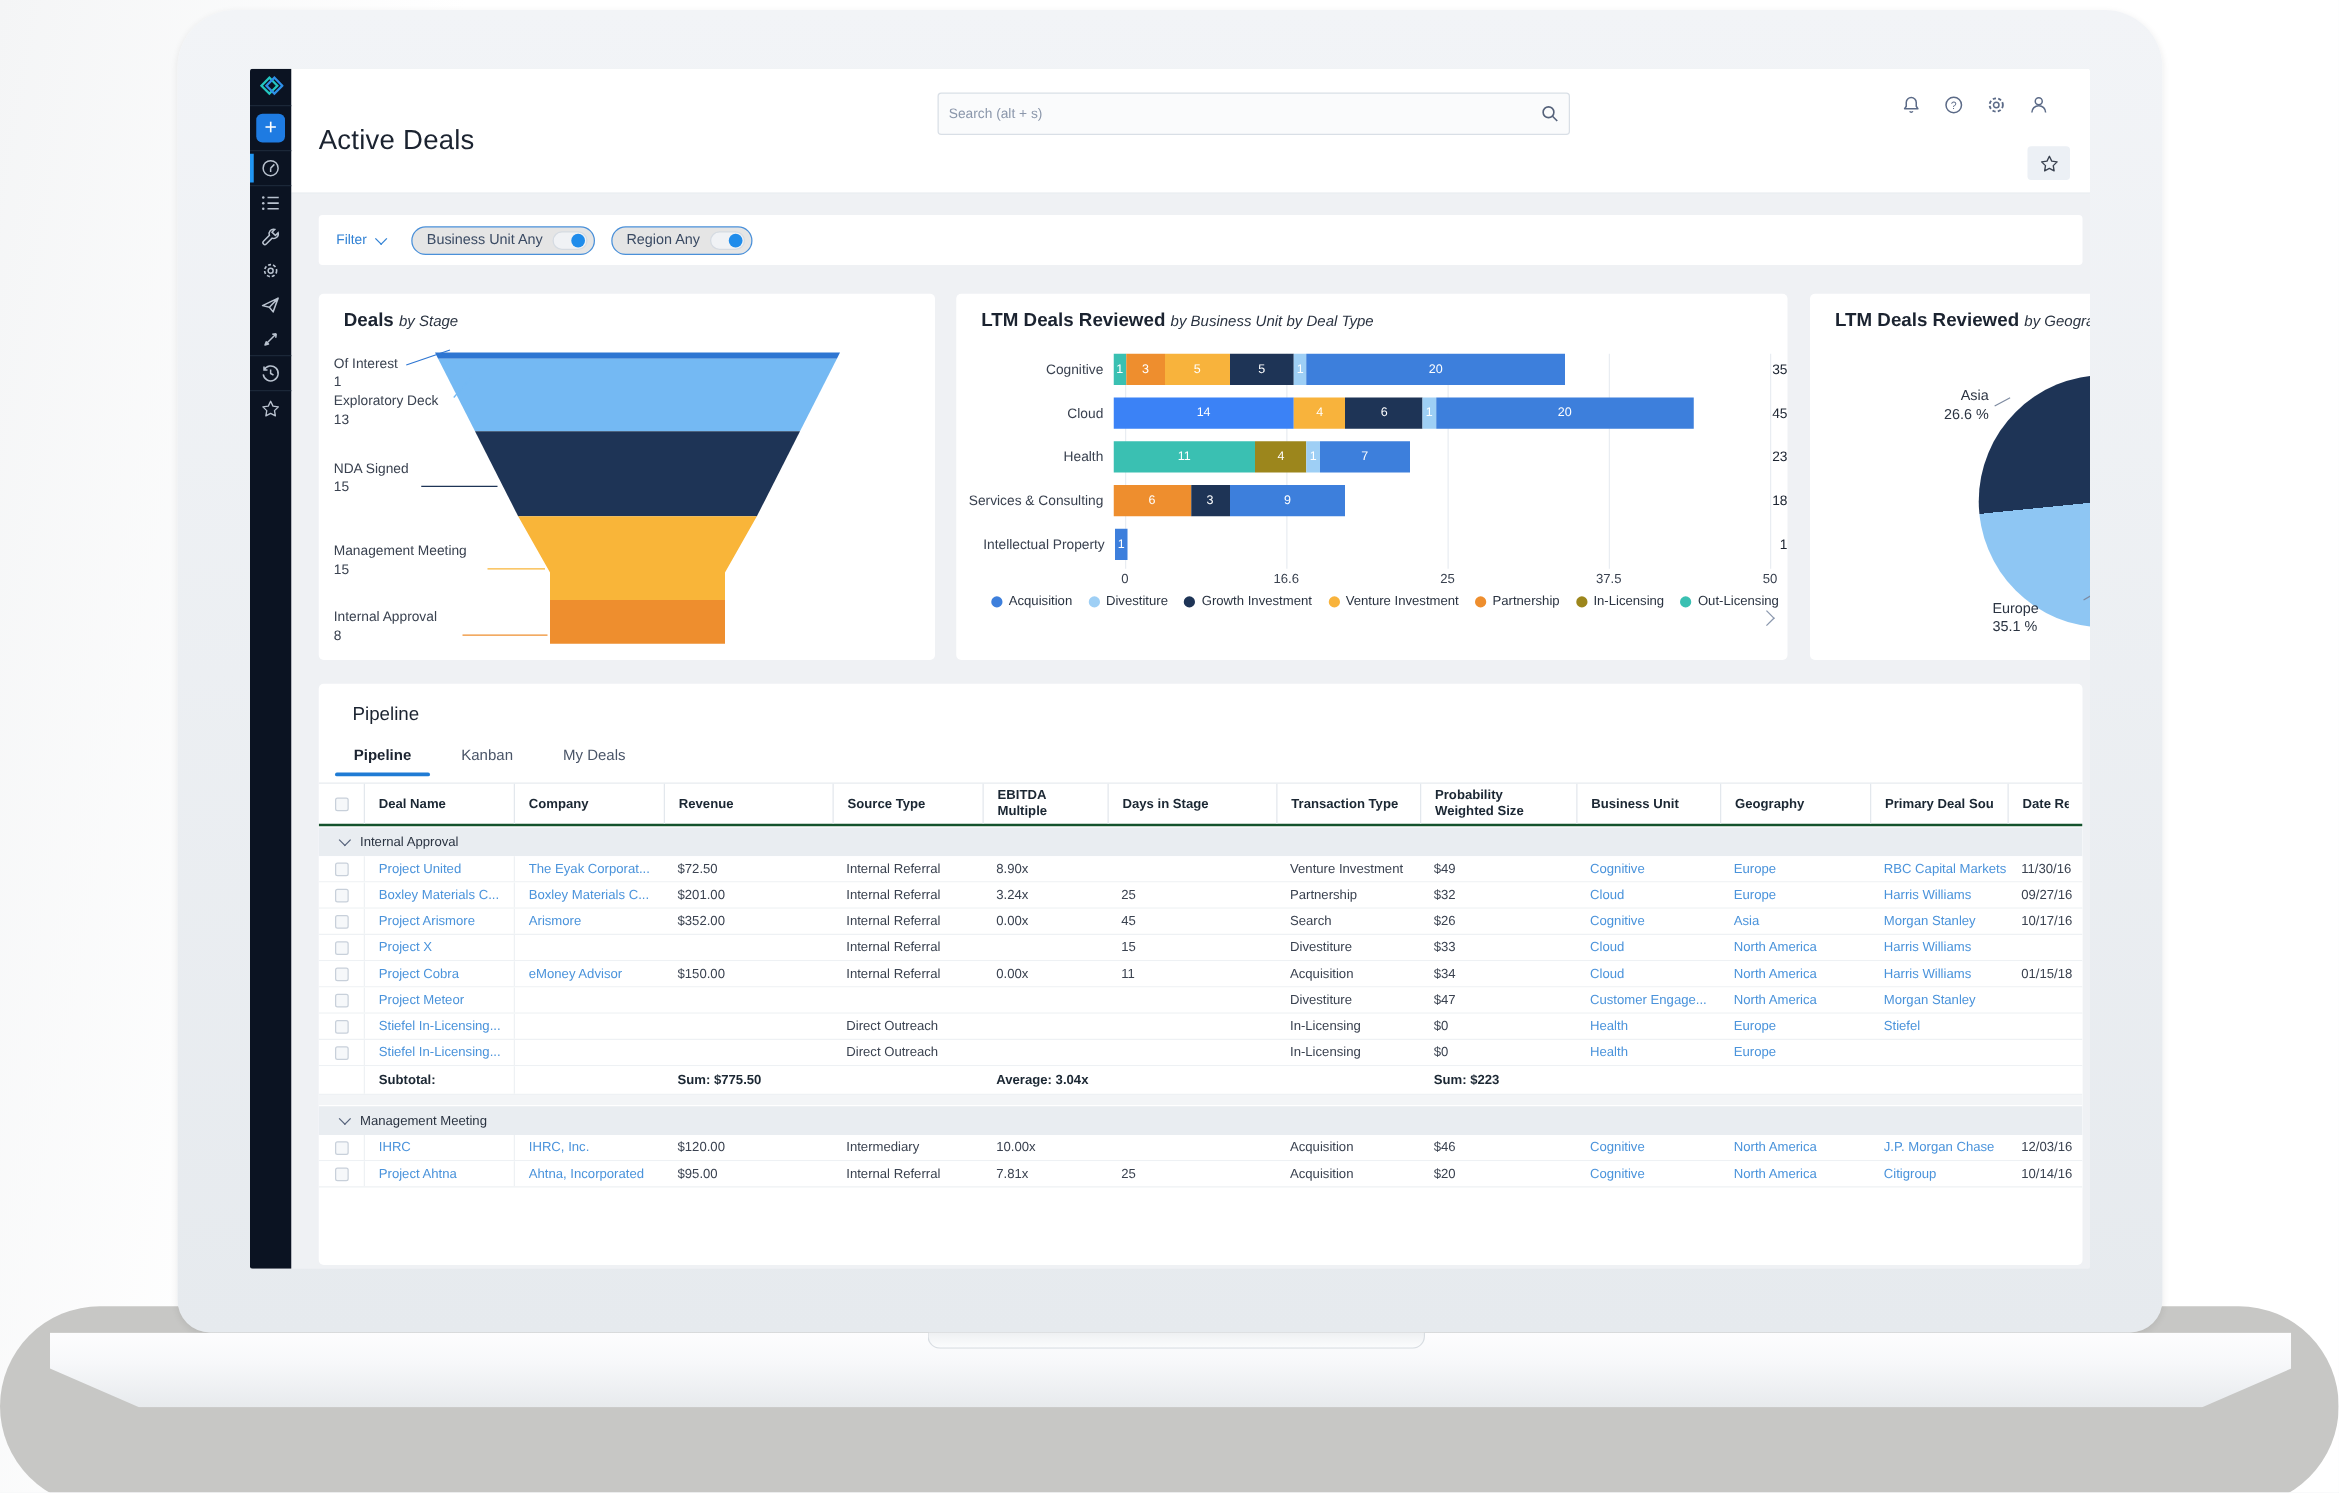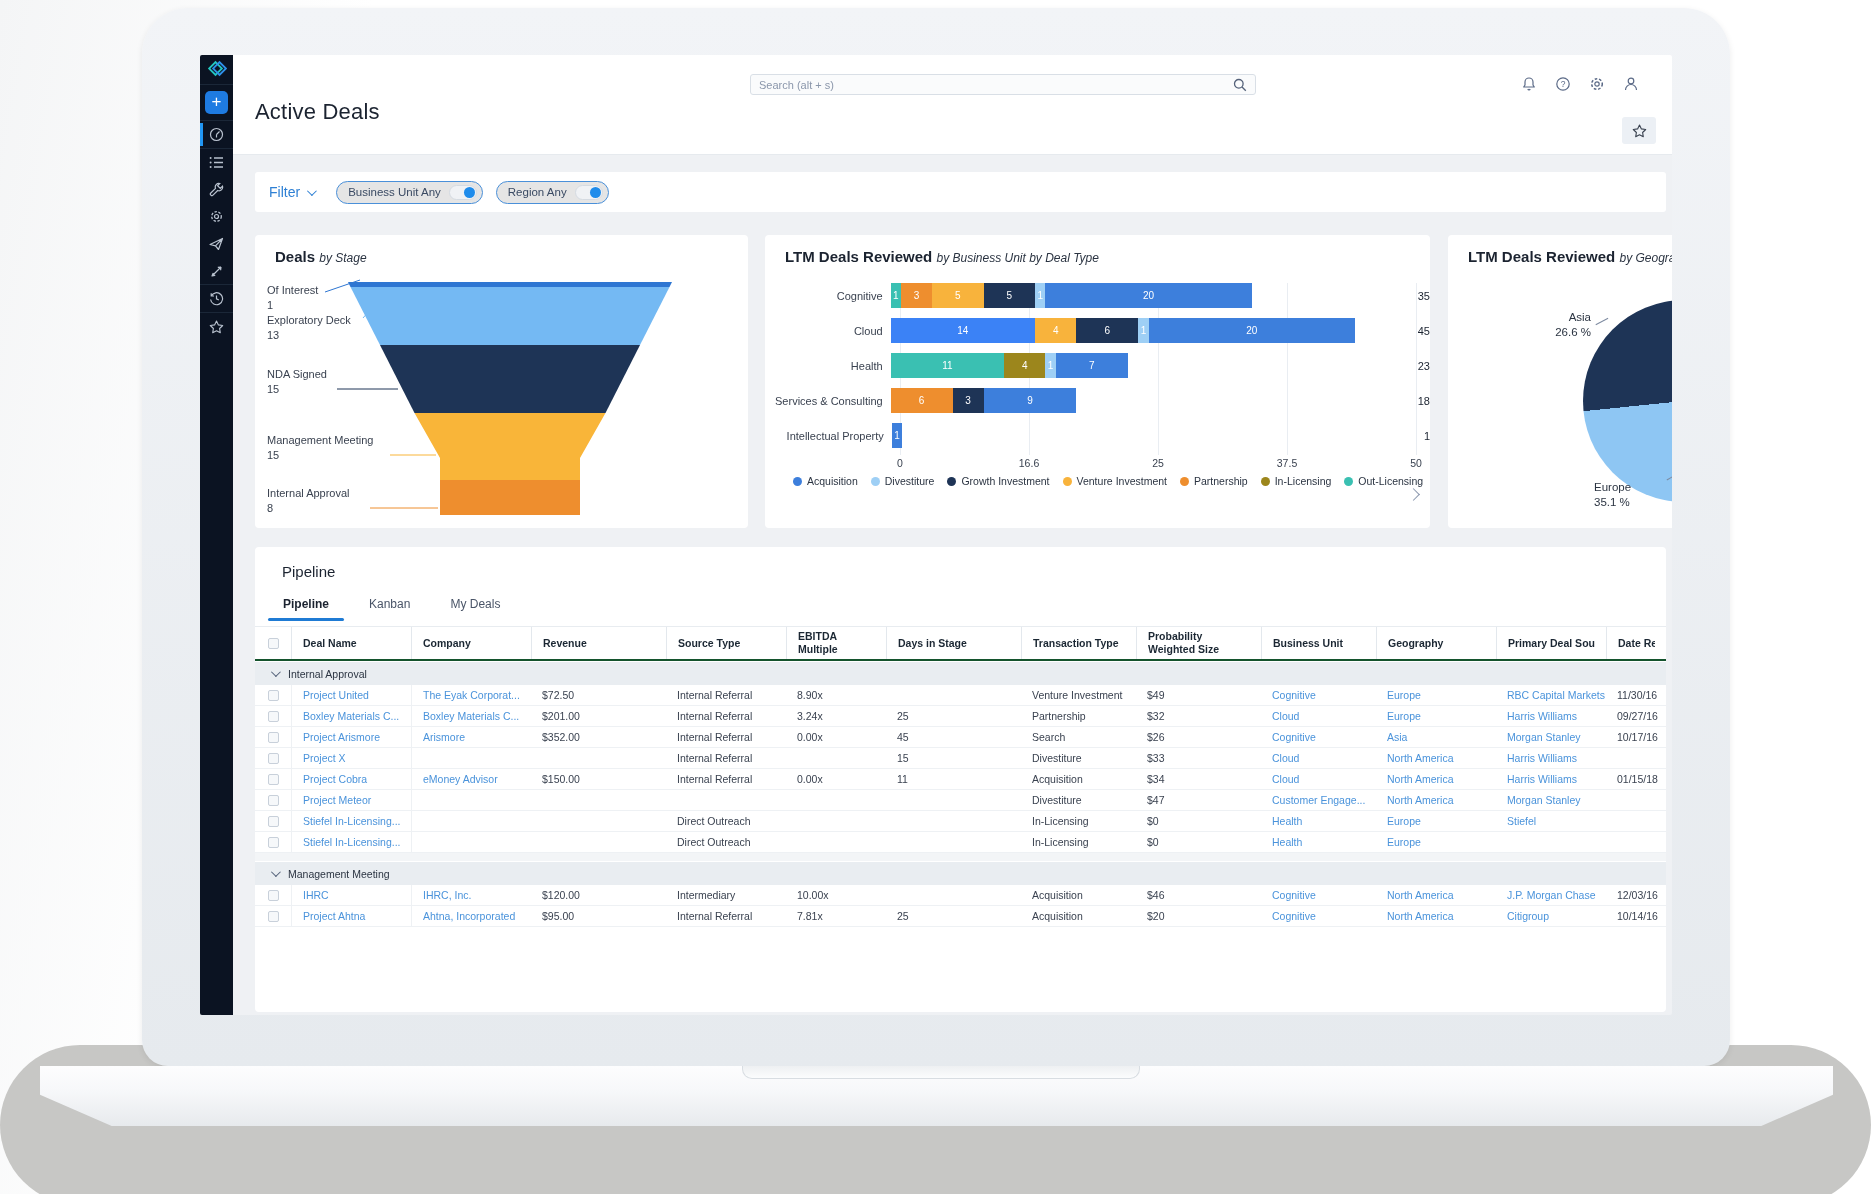--- a/index.html
+++ b/index.html
@@ -24,33 +24,33 @@
   .sidebar { position:absolute; left:0; top:0; width:33px; height:100%; background:#0b1322; z-index:5; display:flex; flex-direction:column; align-items:center; }
   .sb-logo { width:33px; height:30px; display:flex; align-items:center; justify-content:center; border-bottom:1px solid #1b2738; }
   .sb-plus { width:23px; height:23px; margin:6px 0; background:#1e7be2; border-radius:5px; color:#fff; font-size:17px; line-height:21px; text-align:center; }
   .sb-item { position:relative; width:33px; height:27px; display:flex; align-items:center; justify-content:center; color:#b9c2cf; }
   .sb-item.active::before { content:""; position:absolute; left:0; top:2px; bottom:2px; width:3px; background:#2196f3; }
   .sb-sep { width:33px; border-top:1px solid #1b2738; }
   .sb-item svg { display:block; }
 
   
   .app-header { position:absolute; left:33px; top:0; width:1439px; height:100px; background:#fff; border-bottom:1px solid #e6eaee; }
-  .search-box { position:absolute; left:517px; top:19px; width:506px; height:21px; background:#fafbfc; border:1px solid #d9dfe6; border-radius:3px;
+  .search-box { position:absolute; left:517px; top:19px; width:506px; height:34px; background:#fafbfc; border:1px solid #d9dfe6; border-radius:3px;
      display:flex; align-items:center; padding:0 8px; }
   .search-box input { flex:1; border:none; outline:none; background:transparent; font-size:11px; color:#44506a; font-family:"Liberation Sans",sans-serif; }
   .search-box input::placeholder { color:#8b97ab; }
   .top-icons { position:absolute; left:1287px; top:20px; display:flex; gap:17px; color:#5b6a87; }
   .top-icons .ticon { width:17px; height:17px; display:flex; align-items:center; justify-content:center; }
   .page-title { position:absolute; left:22px; top:44px; font-size:22px; color:#1b2330; letter-spacing:.2px; }
   .fav-btn { position:absolute; left:1389px; top:62px; width:34px; height:27px; background:#ecf0f5; border-radius:3px;
      display:flex; align-items:center; justify-content:center; color:#3a4250; font-size:14px; }
 
   
   .filter-bar { position:absolute; left:55px; top:117px; width:1411px; height:40px; background:#fff; border-radius:3px; display:flex; align-items:center; padding-left:14px; }
-  .filter-link { color:#2f80d4; font-size:14px; display:flex; align-items:center; gap:7px; margin-right:22px; }
+  .filter-link { color:#2f80d4; font-size:11px; display:flex; align-items:center; gap:7px; margin-right:22px; }
   .chev-down { width:7px; height:7px; border-right:1.6px solid #2f80d4; border-bottom:1.6px solid #2f80d4; transform:rotate(45deg) translateY(-2px); }
   .pill { display:flex; align-items:center; gap:8px; border:1.5px solid #4a90d9; border-radius:14px; padding:3px 5px 3px 11px; margin-right:13px; font-size:11.5px; color:#3a4a63; background:#e5e5e5; }
   .toggle { width:28px; height:15px; background:#f0f2f5; border:1px solid #d5dbe2; border-radius:8px; position:relative; }
   .toggle .knob { position:absolute; right:1px; top:1px; width:11px; height:11px; background:#1f8ceb; border-radius:50%; }
 
   
   .card { position:absolute; background:#fff; border-radius:4px; }
   .card-title { position:absolute; left:20px; top:13px; font-size:15px; color:#1b2330; font-weight:bold; white-space:nowrap; }
   .card-title .sub { font-weight:normal; font-style:italic; font-size:12px; color:#2b3442; }
   #card-funnel { left:55px; top:180px; width:493px; height:293px; }
@@ -729,20 +729,35 @@
             </div>
             <div>
               <span class="cellink">Health</span>
             </div>
             <div>
               <span class="cellink">Europe</span>
             </div>
             <div></div>
             <div></div>
           </div>
+          <div class="trow srow">
+            <div></div>
+            <div>Subtotal:</div>
+            <div></div>
+            <div>Sum: $775.50</div>
+            <div></div>
+            <div>Average: 3.04x</div>
+            <div></div>
+            <div></div>
+            <div>Sum: $223</div>
+            <div></div>
+            <div></div>
+            <div></div>
+            <div></div>
+          </div>
           <div class="ggap"></div>
           <div class="grow">
             <span class="gchev"></span>
             <span>Management Meeting</span>
           </div>
           <div class="trow drow">
             <div>
               <span class="cbox"></span>
             </div>
             <div>

